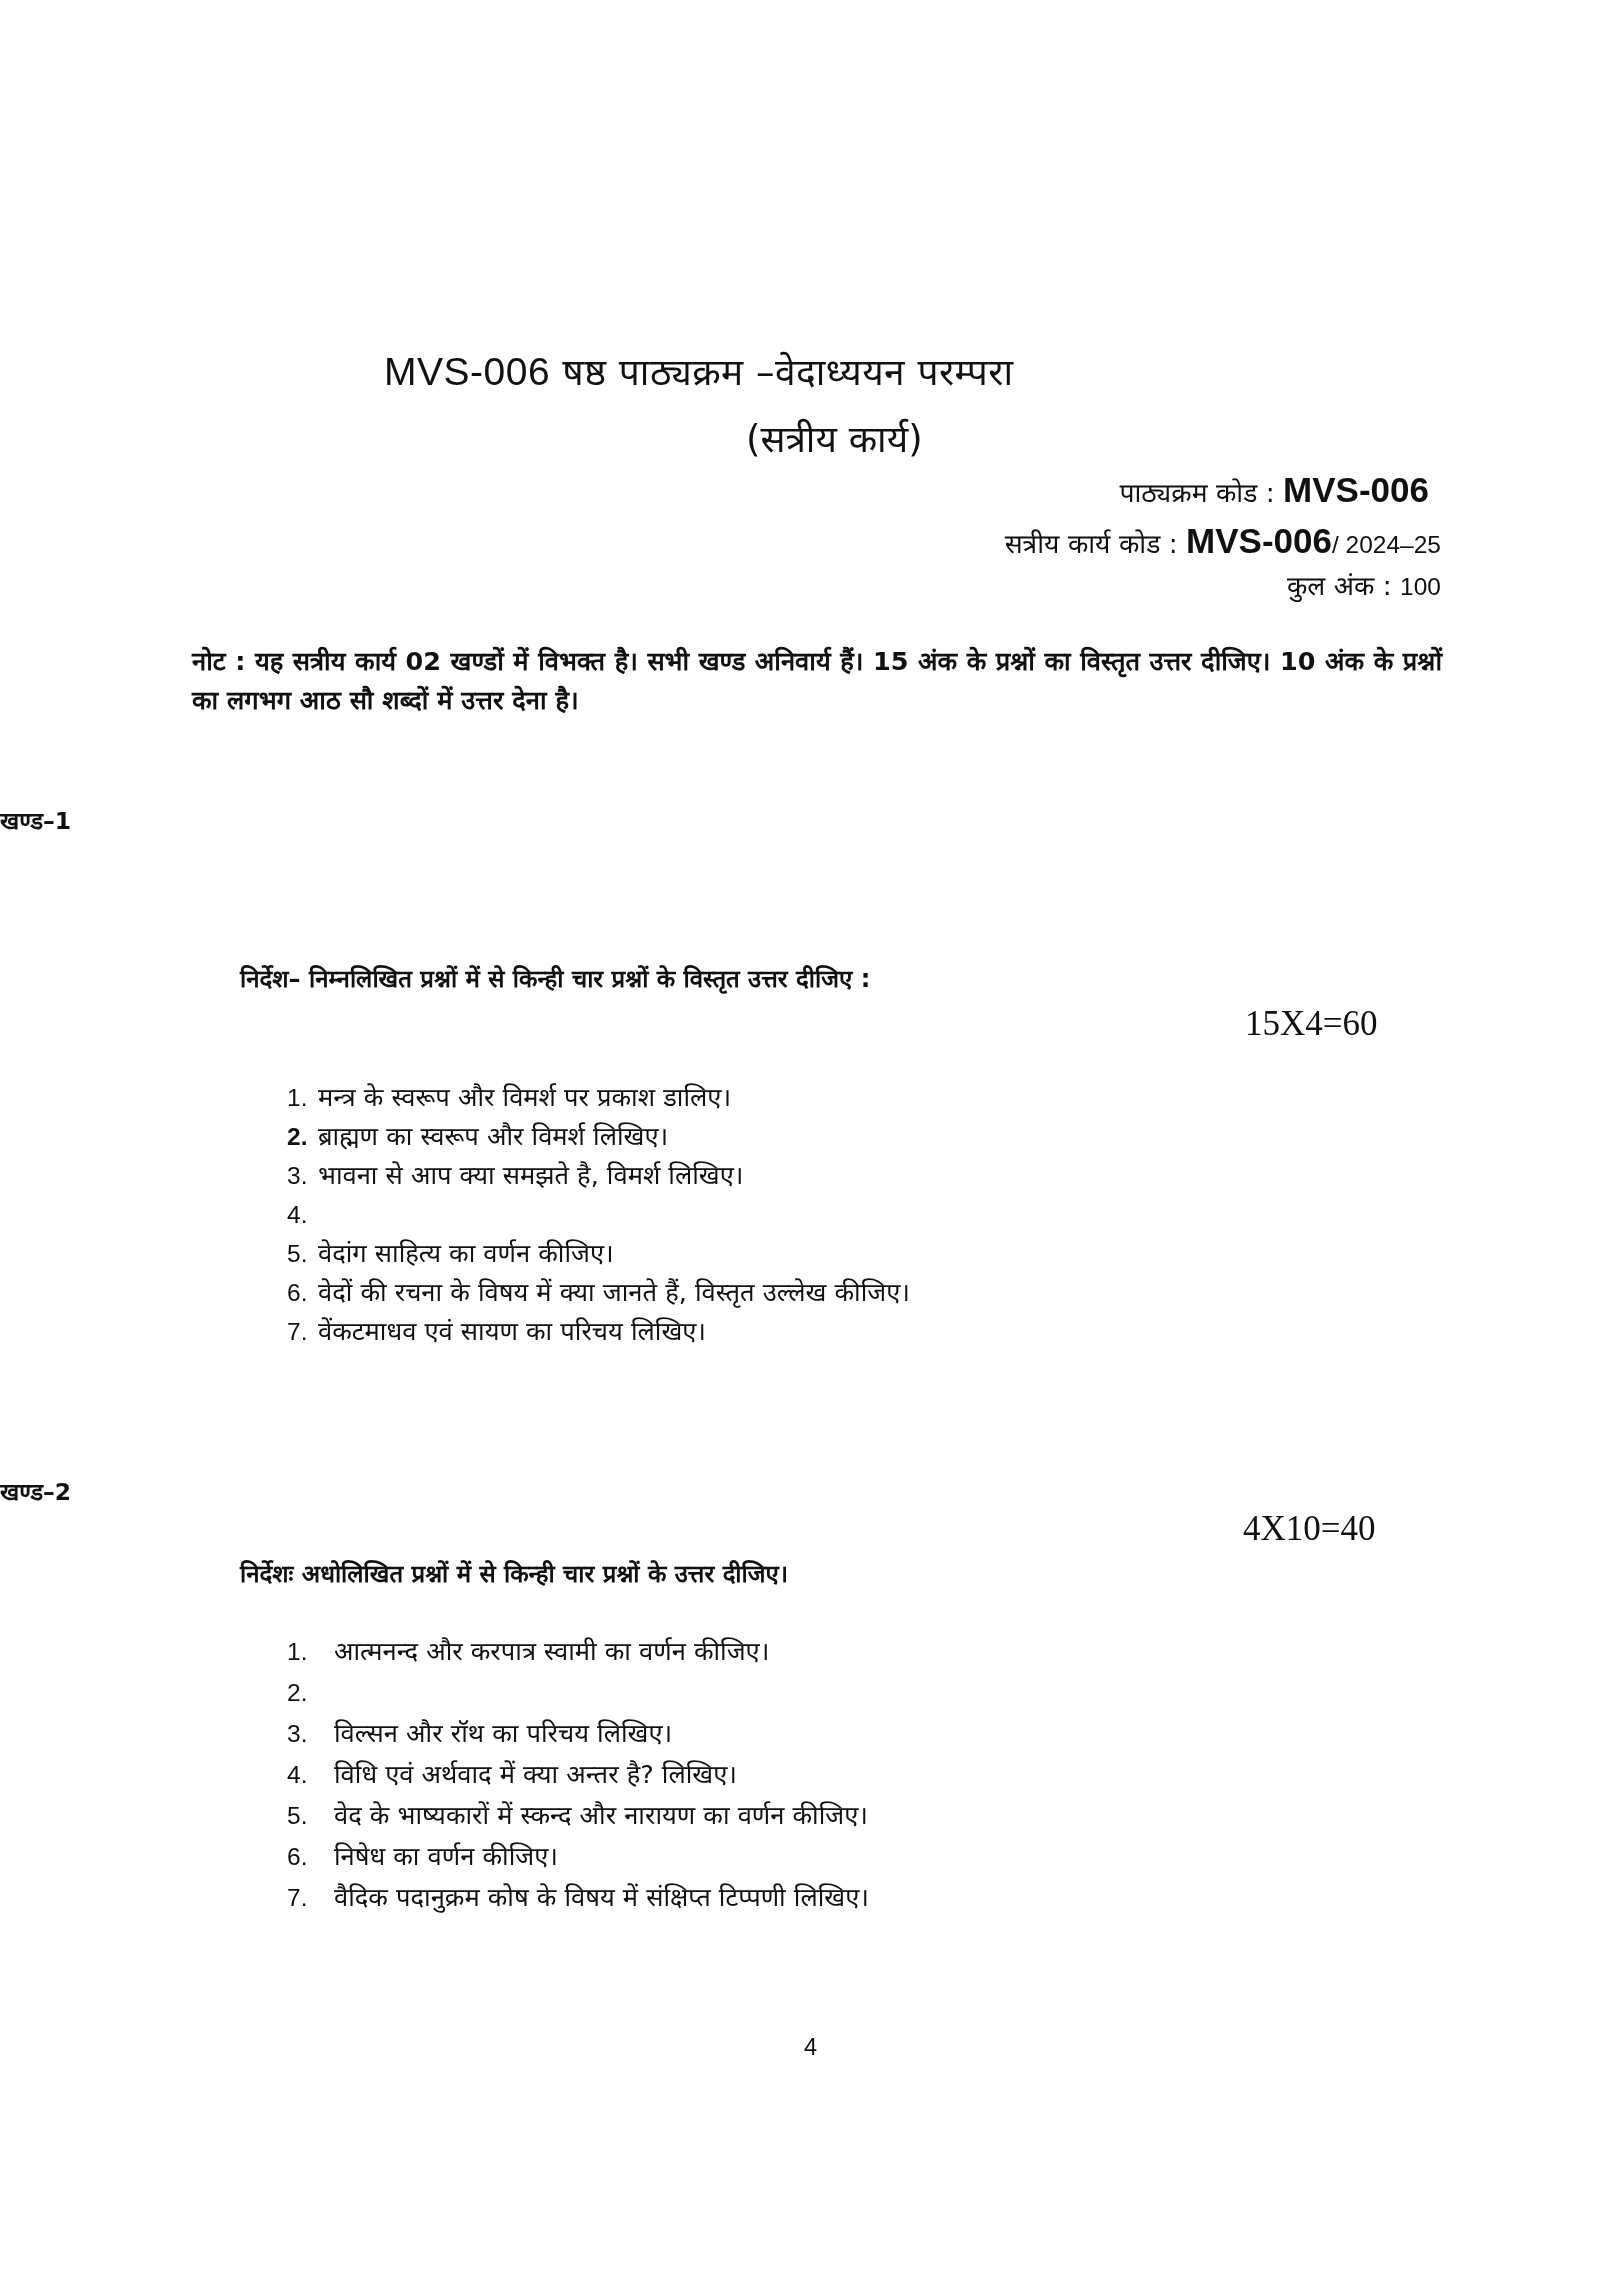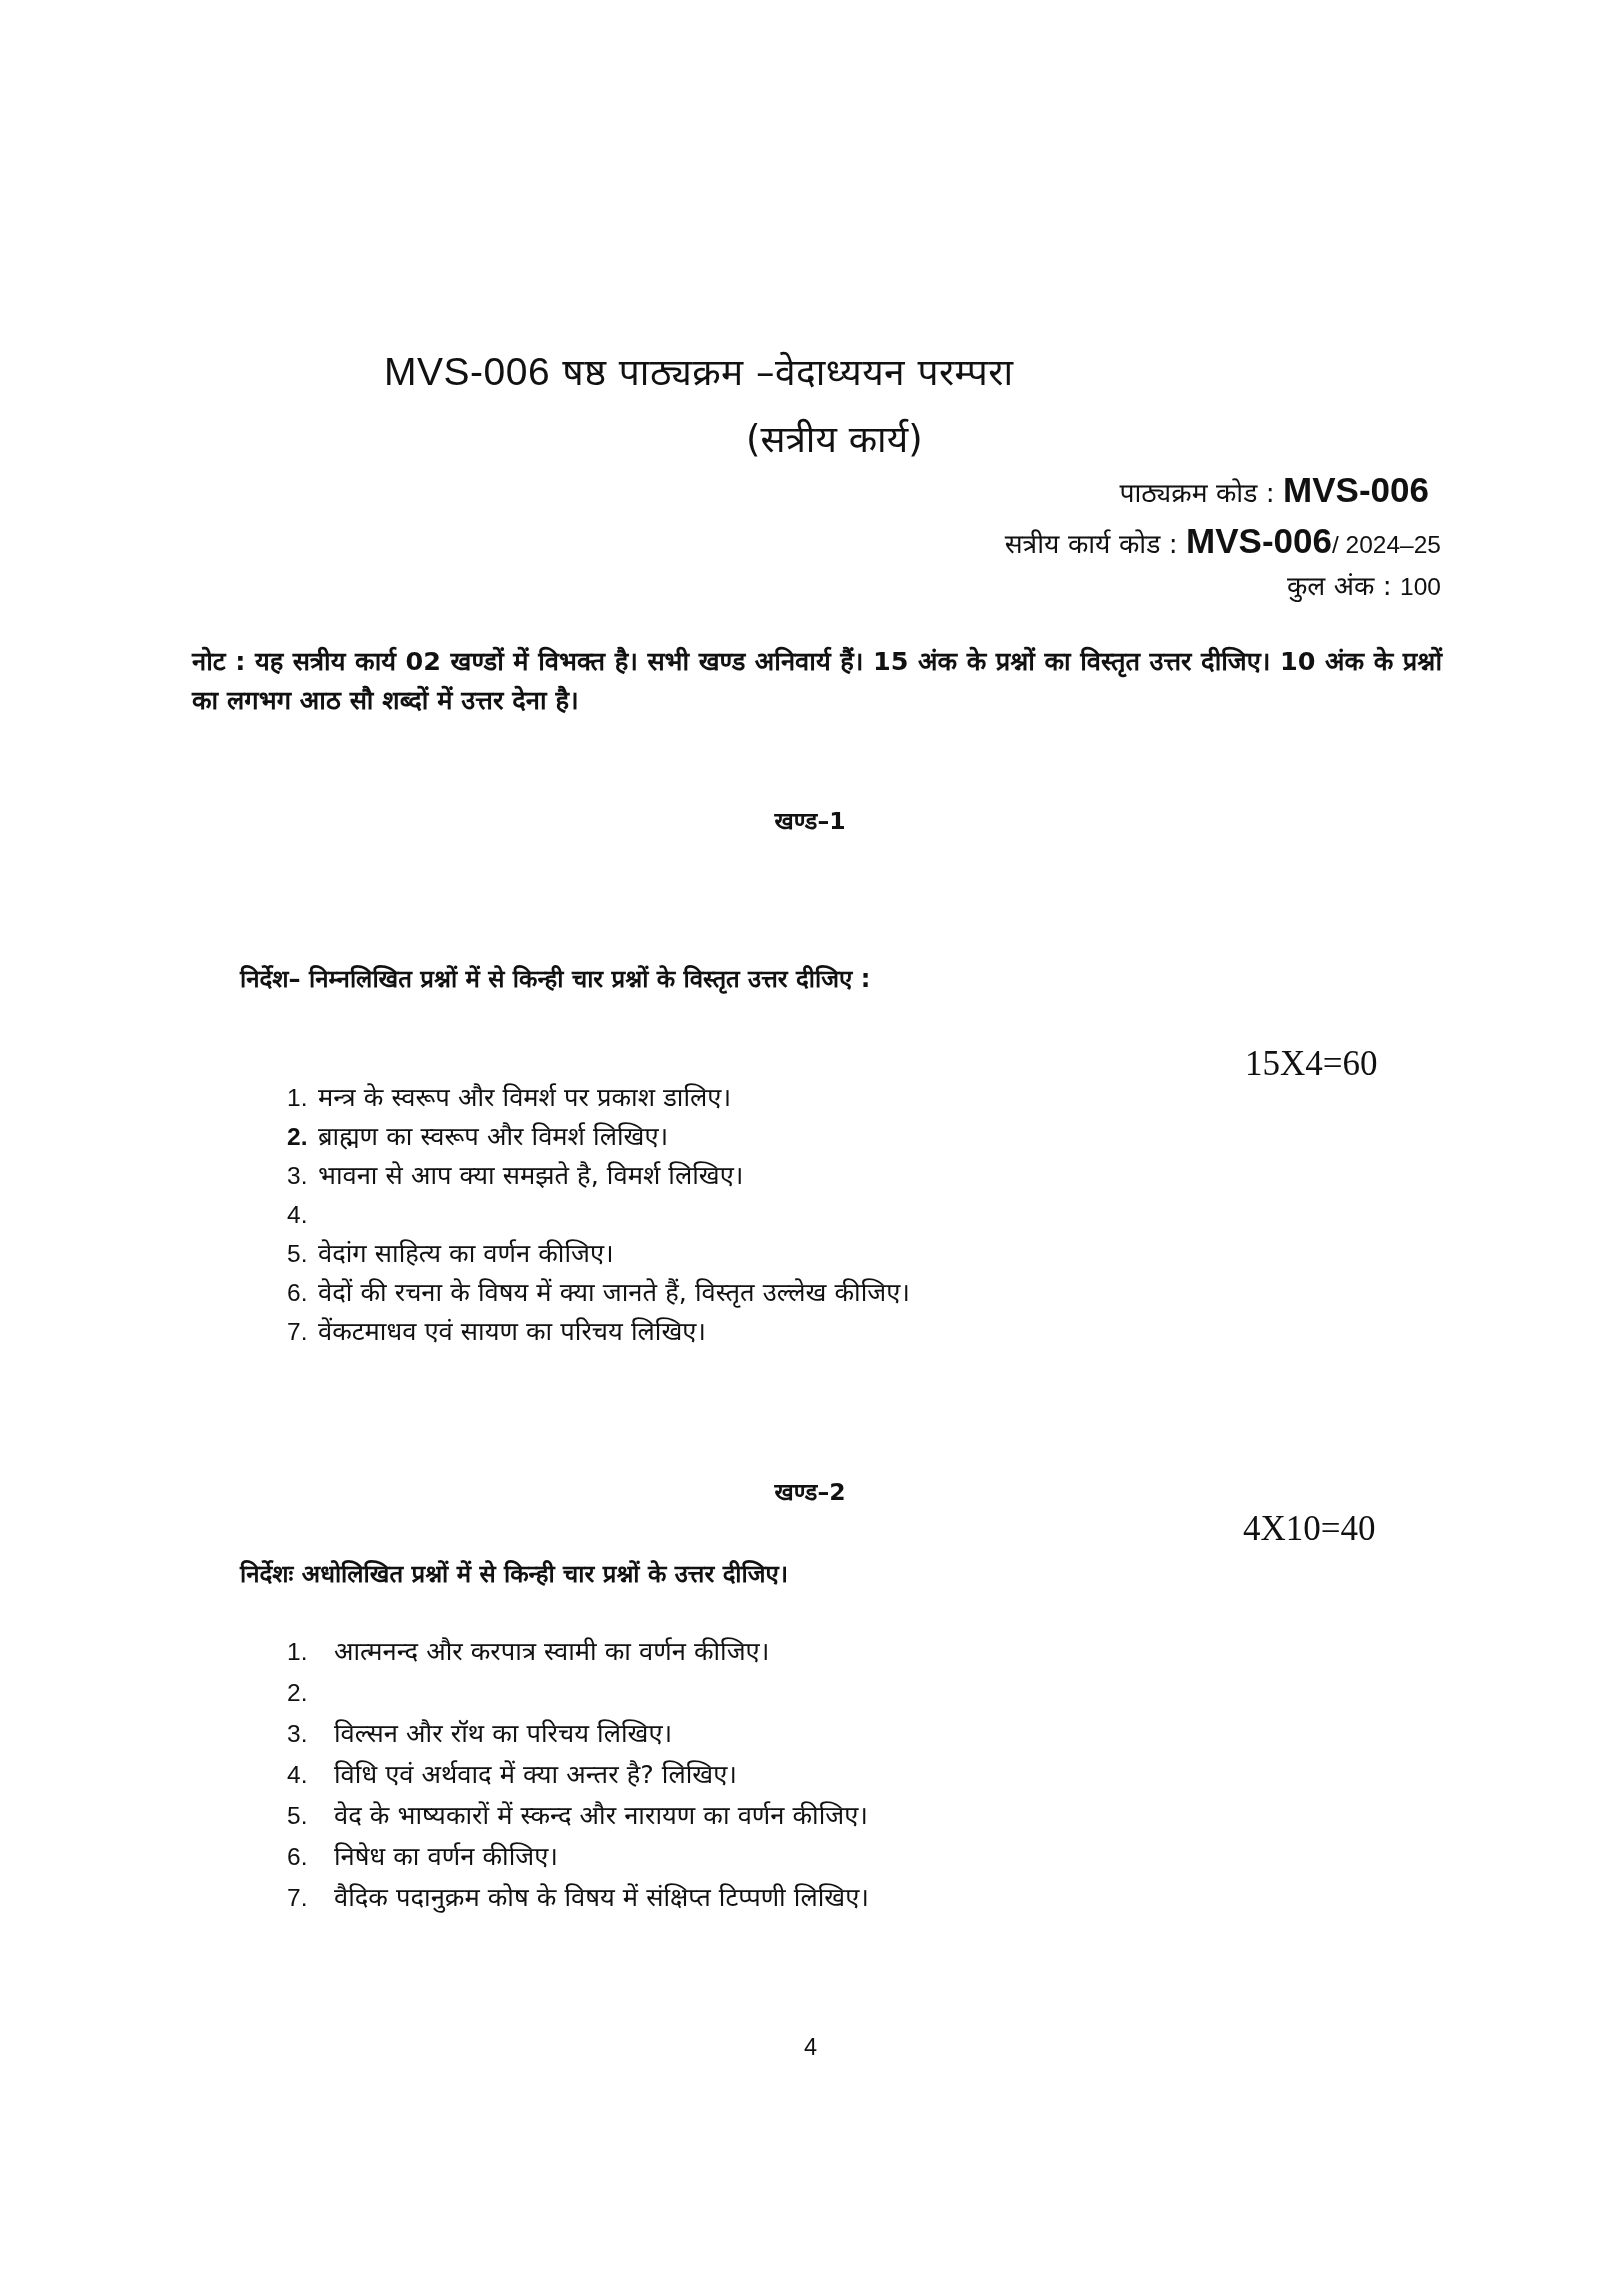--- a/index.html
+++ b/index.html
@@ -20,31 +20,31 @@
   .meta .big { font-family: "Liberation Sans", sans-serif; font-size: 35px; font-weight: bold; }
   .meta .small { font-family: "Liberation Sans", sans-serif; font-size: 24.5px; }
   .meta-1 { top: 470px; right: 191px; }
   .meta-2 { top: 521px; right: 179px; }
   .meta-3 { top: 567px; right: 179px; }
   .note {
     left: 192px; top: 642px; width: 1250px; font-size: 25.5px; font-weight: bold;
     line-height: 39px; text-align: justify; white-space: normal;
   }
   .section-head {
-    font-size: 23.5px; font-weight: bold; left: 0; width: 1620px; text-align: center;
+    font-size: 23.5px; font-weight: bold; left: 0; width: 1620px; text-align: left;
   }
   .sec1-head { top: 804px; }
   .sec2-head { top: 1475px; }
   .instr { font-size: 24px; font-weight: bold; }
   .instr1 { left: 240px; top: 961px; }
   .instr2 { left: 240px; top: 1556px; }
   .score {
     font-family: "Liberation Serif", serif; font-size: 35px;
   }
-  .score1 { left: 1245px; top: 1044px; }
+  .score1 { left: 1245px; top: 1004px; }
   .score2 { left: 1243px; top: 1509px; }
   .qlist { left: 287px; font-size: 25.5px; }
   .qlist1 { top: 1078px; }
   .qlist2 { top: 1631px; }
   .q { height: 39px; line-height: 39px; display: flex; }
   .qlist2 .q { height: 41px; line-height: 41px; }
   .qnum { font-family: "Liberation Sans", sans-serif; font-size: 24.5px; }
   .qlist1 .qnum { width: 31px; }
   .qlist2 .qnum { width: 47px; }
   .pagenum {

